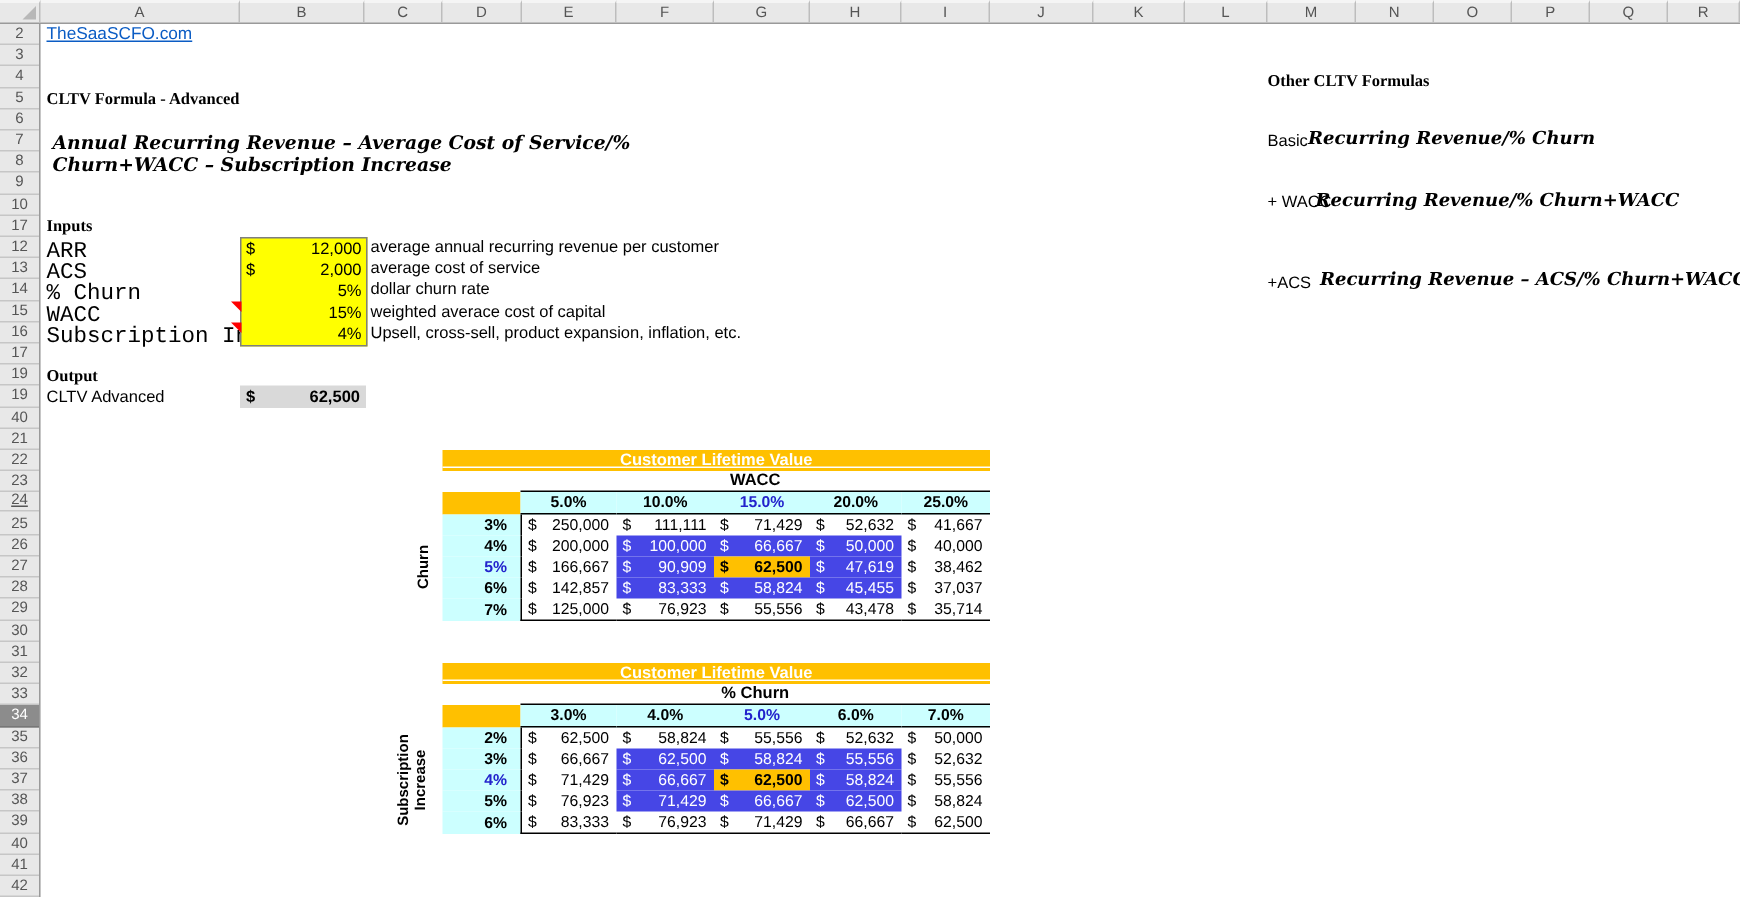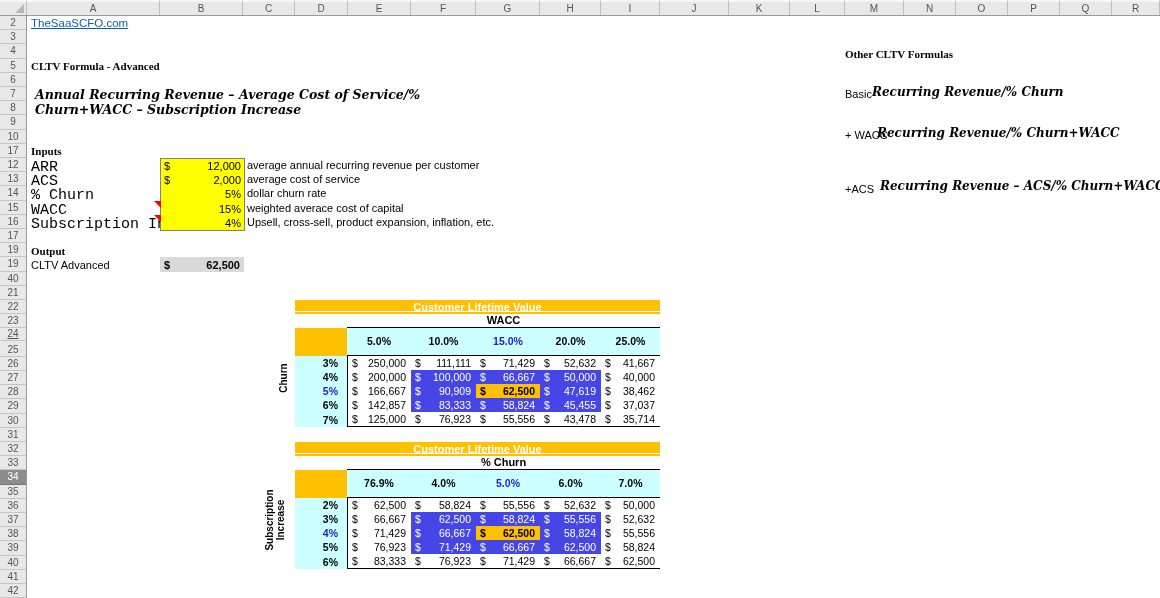--- a/index.html
+++ b/index.html
@@ -39,21 +39,21 @@
     font-size:11px;font-weight:bold;}
   
   .tbl{position:absolute;left:295px;width:365px;}
   .tbl-title{height:13.5px;background:#FFC000;color:#fff;font-weight:bold;font-size:11px;
     display:flex;align-items:center;justify-content:center;position:relative;}
   .tbl-title .underline{position:absolute;left:0;right:0;bottom:1.5px;height:1px;background:#fff;}
   .tbl-axis{height:14.2px;position:relative;}
   .tbl-axis .axis-span{position:absolute;left:52px;right:0;top:0;bottom:0;
     border-bottom:1.5px solid #000;display:flex;align-items:center;justify-content:center;
     font-weight:bold;font-size:11px;box-sizing:border-box;}
-  .tbl-headrow{display:flex;height:28px;}
+  .tbl-headrow{display:flex;height:15px;}
   .tbl-row{display:flex;height:14.2px;}
   .hcell{box-sizing:border-box;font-size:10.5px;font-weight:bold;display:flex;
     align-items:center;justify-content:center;}
   .hcell.corner{background:#FFC000;}
   .hcell.cyan{background:#CCFFFF;border-bottom:1.5px solid #000;}
   .rowhead{box-sizing:border-box;background:#CCFFFF;font-size:10.5px;font-weight:bold;
     display:flex;align-items:center;justify-content:flex-end;padding-right:9px;}
   .dcell{box-sizing:border-box;font-size:10.5px;display:flex;align-items:center;
     justify-content:space-between;padding:0 5px 0 4px;overflow:hidden;}
   .dcell.first-col{border-left:1px solid #000;}
@@ -338,21 +338,21 @@
     <div class="tbl" style="top: 442px;">
       <div class="tbl-title">
         <span>Customer Lifetime Value</span>
         <div class="underline"></div>
       </div>
       <div class="tbl-axis">
         <div class="axis-span">% Churn</div>
       </div>
       <div class="tbl-headrow">
         <div class="hcell corner" style="width: 52px;"></div>
-        <div class="hcell cyan" style="width: 64px;">76.9%</div>
+        <div class="hcell cyan" style="width: 64px;">3.0%</div>
         <div class="hcell cyan" style="width: 65px;">4.0%</div>
         <div class="hcell cyan blue-text" style="width: 64px;">5.0%</div>
         <div class="hcell cyan" style="width: 61px;">6.0%</div>
         <div class="hcell cyan" style="width: 59px;">7.0%</div>
       </div>
       <div class="tbl-row">
         <div class="rowhead" style="width: 52px;">2%</div>
         <div class="dcell first-col" style="width: 64px;">
           <span>$</span>
           <span>62,500</span>

